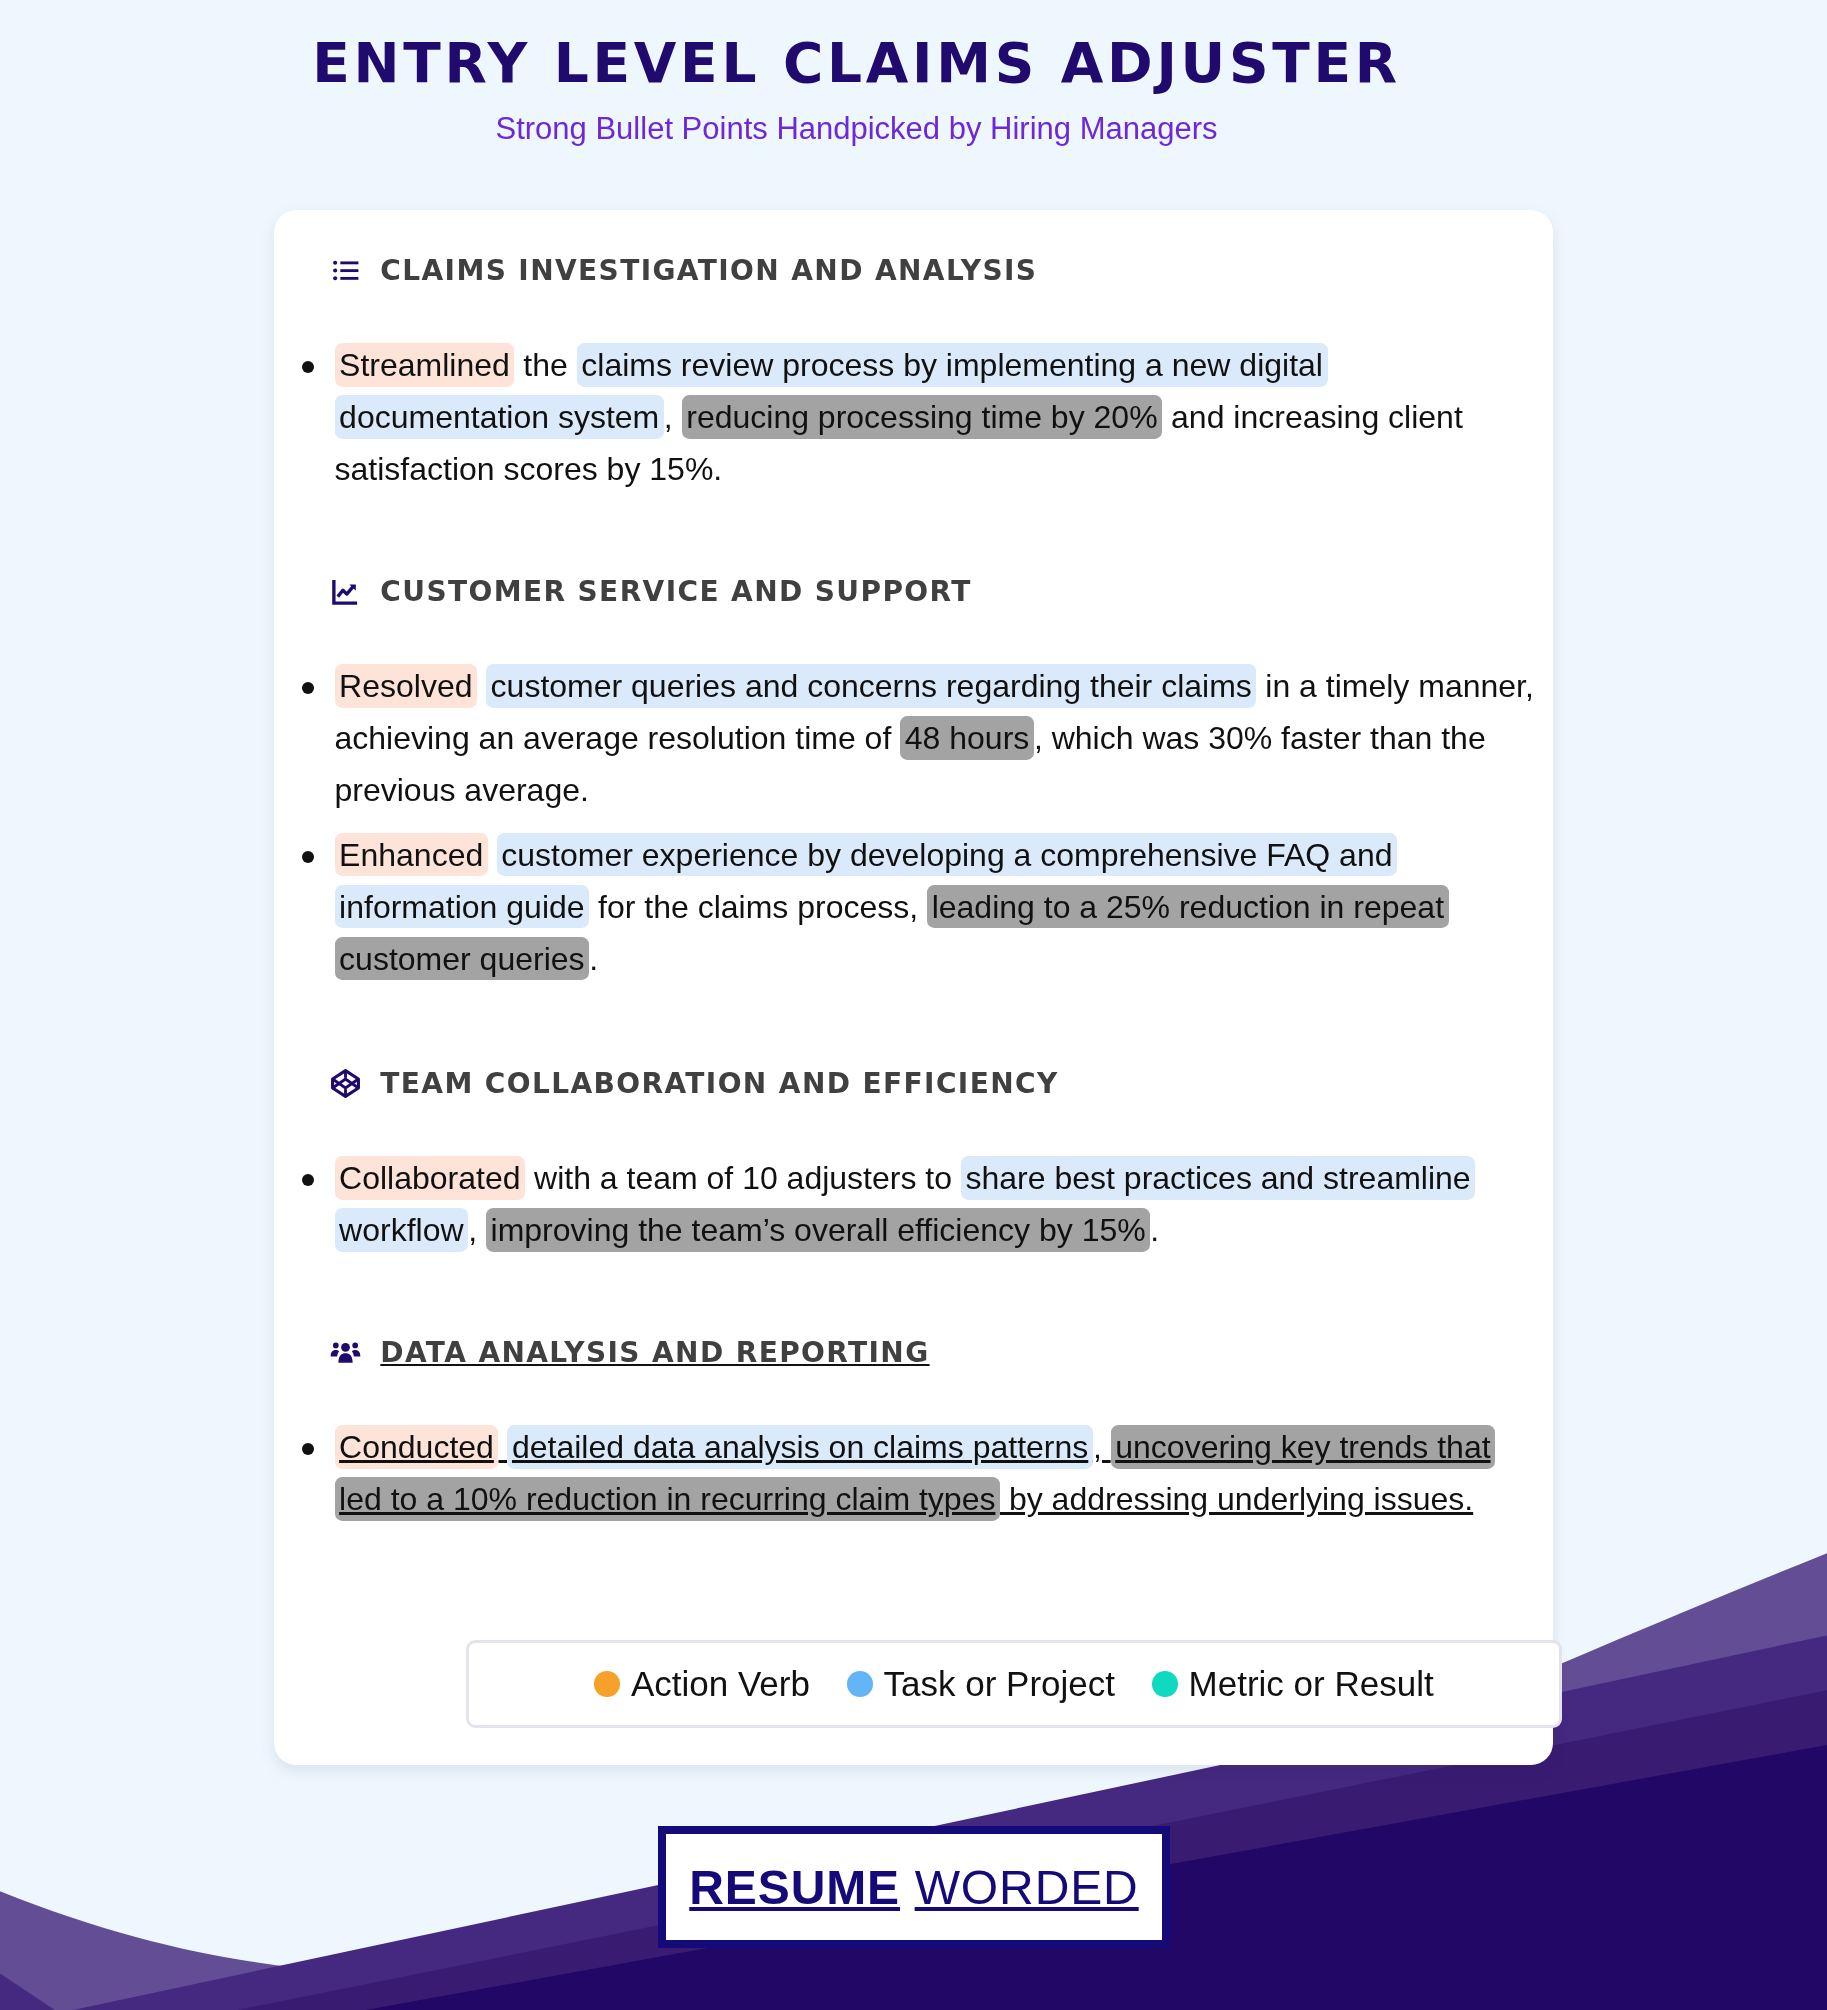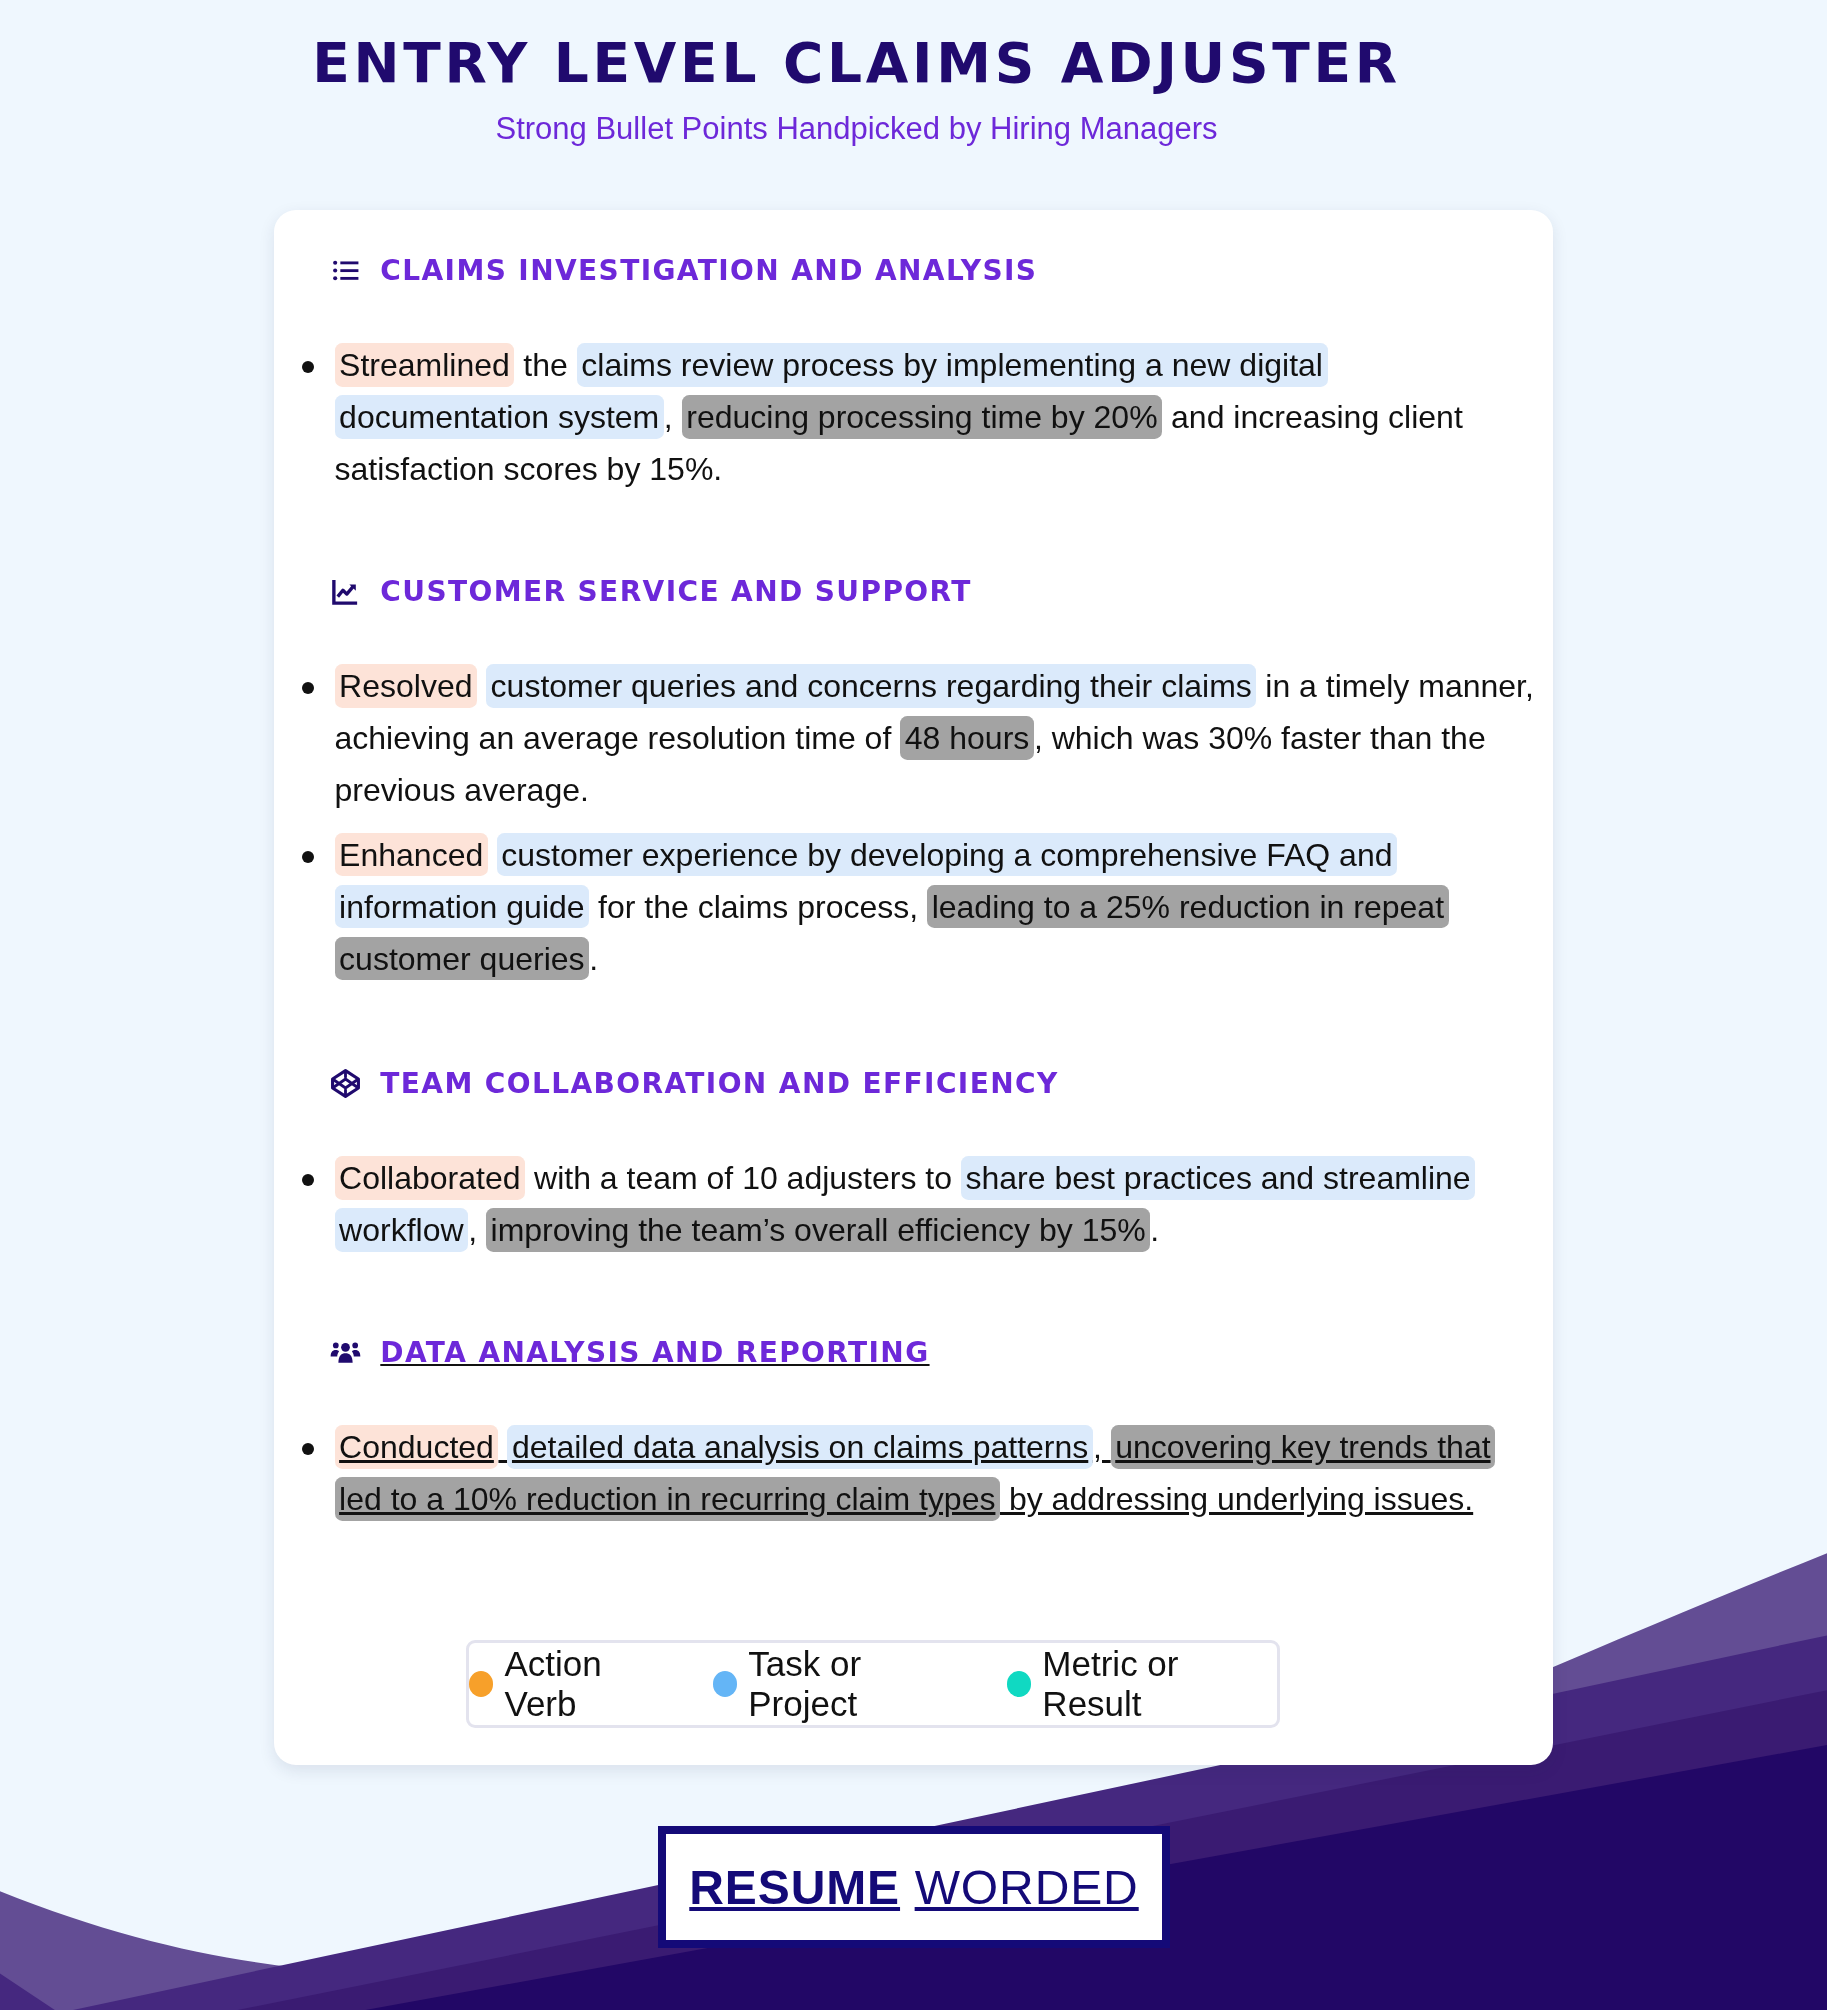--- a/index.html
+++ b/index.html
@@ -41,21 +41,21 @@
     display: flex; align-items: center;
     height: 46px;
   }
   .section-head .icon { width: 33px; height: 33px; margin-right: 18.3px; display: inline-flex; align-items: center; justify-content: center; }
   .section-head .icon svg { width: 31px; height: 31px; }
   .section-title {
     font-family: "DejaVu Sans", sans-serif;
     font-weight: bold;
     font-size: 28px;
     letter-spacing: 1.4px;
-    color: #6d28d9;
+    color: #404040;
   }
   ul.bullets { list-style: none; margin-top: 46px; }
   ul.bullets li {
     position: relative;
     padding-left: 5.5px;
     font-size: 32px;
     line-height: 52px;
     margin-bottom: 12.8px;
   }
   ul.bullets li::before {
@@ -66,21 +66,21 @@
     border-radius: 50%;
     background: #111;
   }
   .hl { border-radius: 7.3px; padding: 3.7px 4.6px; box-decoration-break: clone; margin-top: 36px; -webkit-box-decoration-break: clone; }
   .hl-verb { background: #fde3d8; }
   .hl-task { background: #dbeafb; }
   .hl-metric { background: #a3a3a3; }
   .legend {
     position: absolute;
     left: 192px; top: 1430px;
-    width: 814px; height: 88px;
+    width: 1096px; height: 88px;
     border: 3.7px solid #e3e3ee;
     border-radius: 9.1px;
     background: #fff;
     display: flex; align-items: center; justify-content: center;
     gap: 37px;
   }
   .legend-item { display: flex; align-items: center; font-size: 35px; color: #111; }
   .legend-dot { width: 25.6px; height: 25.6px; border-radius: 50%; margin-right: 11px; display: inline-block; }
   .logo {
     position: absolute;

